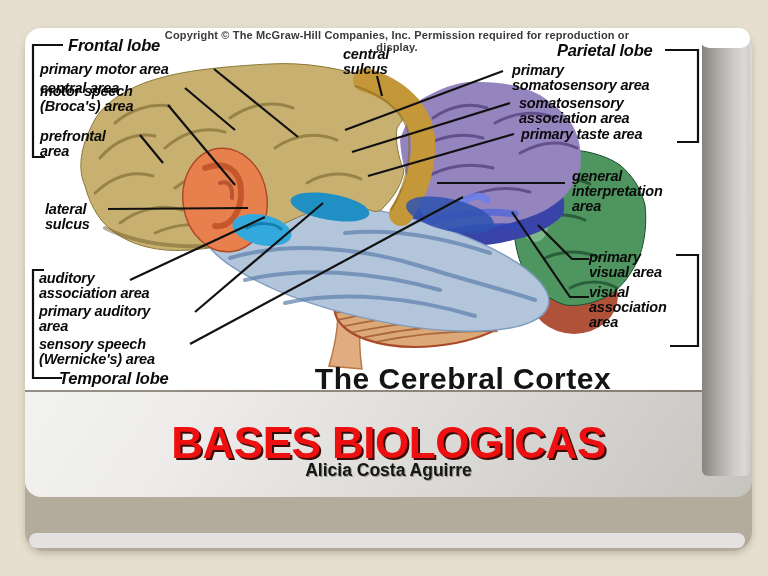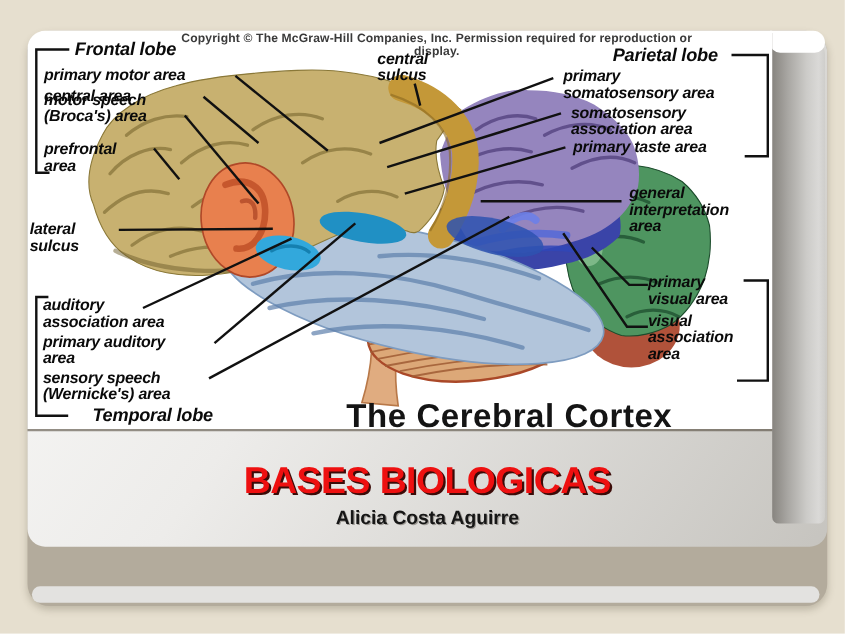--- a/index.html
+++ b/index.html
@@ -42,21 +42,21 @@
   }
   .lobe{font-size:16.5px;line-height:17px;}
   .ctr{text-align:left;}
   .dtitle{
     position:absolute;left:248px;top:334px;width:380px;text-align:center;
     font-size:30px;font-weight:800;color:#141414;letter-spacing:.5px;
   }
   svg{position:absolute;left:0;top:0;}
   .bigtitle{
     position:absolute;left:0;top:390px;width:727px;text-align:center;
-    font-size:34px;font-weight:800;color:#EE1010;letter-spacing:-.5px;
+    font-size:44px;font-weight:800;color:#EE1010;letter-spacing:-.5px;
     text-shadow:2px 2px 0 #3B0B08;
   }
   .subtitle{
     position:absolute;left:0;top:432px;width:727px;text-align:center;
     font-size:17.5px;font-weight:bold;color:#161616;
     text-shadow:1px 1px 0 rgba(130,125,120,.7);
   }
   .footerbar{
     position:absolute;left:4px;top:505px;width:716px;height:15px;
     background:#E3E2E0;border-radius:8px;
@@ -193,29 +193,29 @@
 sulcus</div>
     <div class="lbl lobe" style="left:532px;top:14px">Parietal lobe</div>
     <div class="lbl" style="left:487px;top:35px">primary
 somatosensory area</div>
     <div class="lbl" style="left:494px;top:68px">somatosensory
 association area</div>
     <div class="lbl" style="left:496px;top:99px">primary taste area</div>
     <div class="lbl" style="left:547px;top:141px">general
 interpretation
 area</div>
-    <div class="lbl" style="left:2px;top:174px">lateral
+    <div class="lbl" style="left:20px;top:174px">lateral
 sulcus</div>
     <div class="lbl" style="left:14px;top:243px">auditory
 association area</div>
     <div class="lbl" style="left:14px;top:276px">primary auditory
 area</div>
     <div class="lbl" style="left:14px;top:309px">sensory speech
 (Wernicke's) area</div>
-    <div class="lbl lobe" style="left:59px;top:342px">Temporal lobe</div>
+    <div class="lbl lobe" style="left:34px;top:342px">Temporal lobe</div>
     <div class="lbl" style="left:564px;top:222px">primary
 visual area</div>
     <div class="lbl" style="left:564px;top:257px">visual
 association
 area</div>
 
     <div class="dtitle">The Cerebral Cortex</div>
   </div>
 
   <div class="bigtitle">BASES BIOLOGICAS</div>

